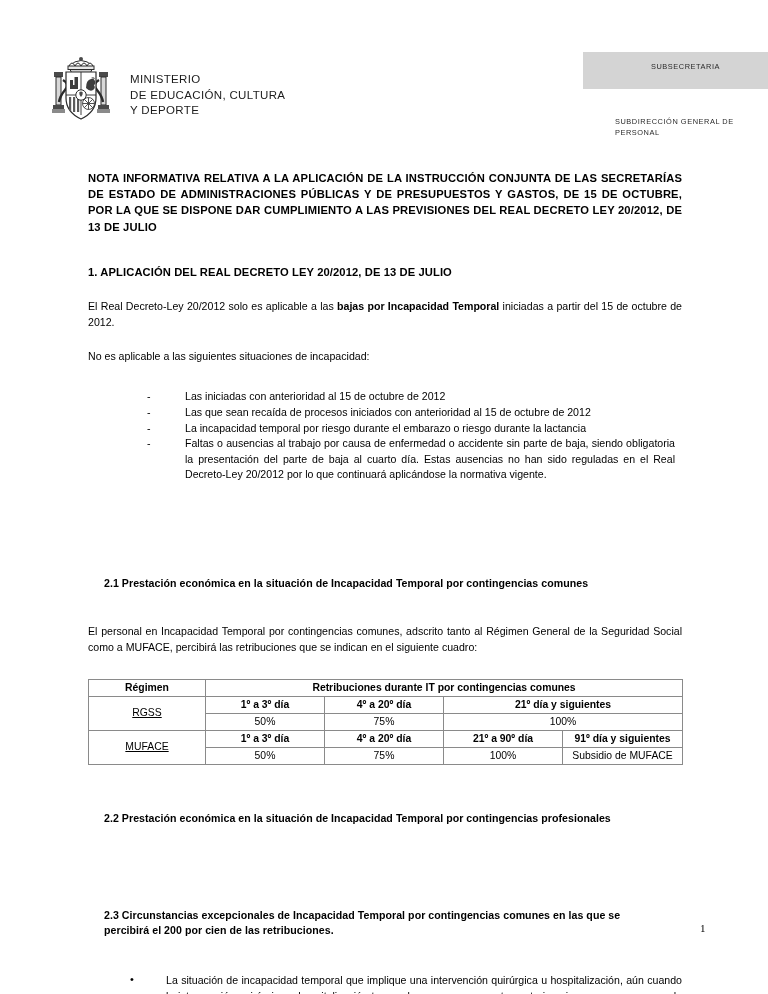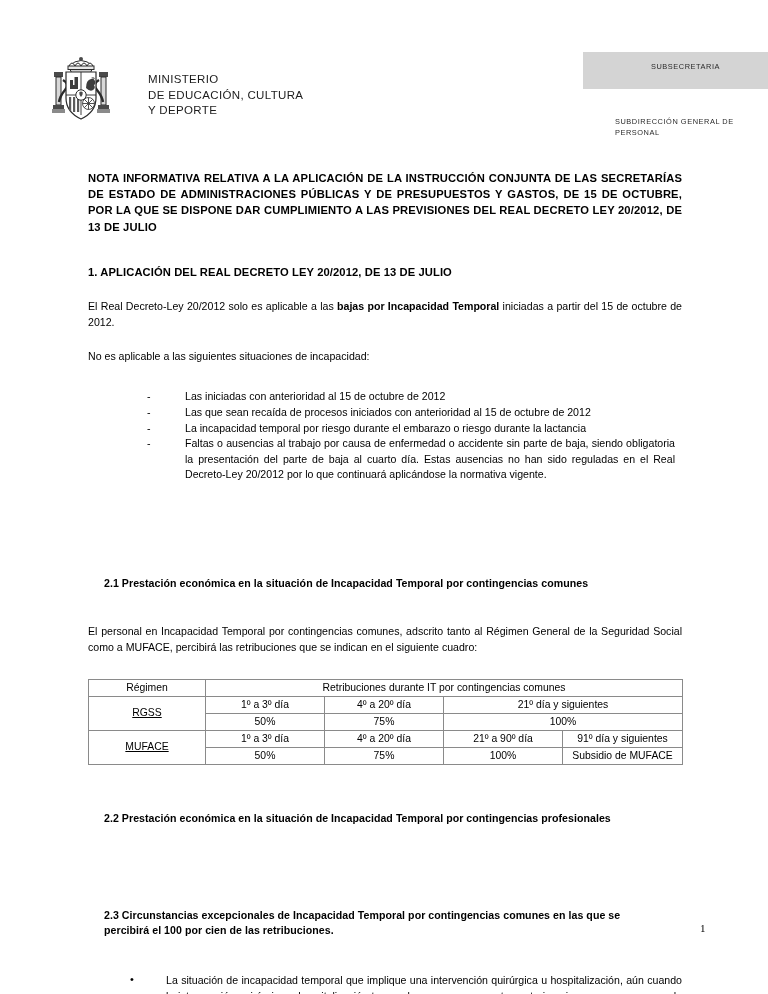--- a/index.html
+++ b/index.html
@@ -35,21 +35,21 @@
     position: absolute;
     left: 50px;
     top: 50px;
     width: 62px;
     height: 76px;
   }
   .crest-wrap svg { display: block; width: 62px; height: 76px; }
 
   .ministry {
     position: absolute;
-    left: 148px;
+    left: 130px;
     top: 72px;
     font-size: 11.5px;
     line-height: 15.5px;
     letter-spacing: 0.35px;
     color: #1c1c1c;
     font-family: "Liberation Sans", sans-serif;
   }
   .ministry div { white-space: nowrap; }
 
   .subsecretaria-box {
@@ -182,21 +182,21 @@
   }
   table.retrib td {
     border: 1px solid #8a8a8a;
     font-size: 10.4px;
     text-align: center;
     height: 16px;
     padding: 1px 2px;
     line-height: 14px;
   }
   table.retrib td.hd {
-    font-weight: normal;
+    font-weight: bold;
   }
   table.retrib td.regimen {
     font-weight: normal;
     vertical-align: middle;
   }
   .u { text-decoration: underline; }
 
   
   .page-number {
     position: absolute;
@@ -365,21 +365,21 @@
 
     <div class="sp-30"></div>
 
     <h3 class="subsection">2.2 Prestación económica en la situación de Incapacidad Temporal por contingencias profesionales</h3>
 
     <div class="sp-16"></div>
 
 
     <div class="sp-34"></div>
 
-    <h3 class="subsection">2.3 Circunstancias excepcionales de Incapacidad Temporal por contingencias comunes en las que se percibirá el 100 por cien de las retribuciones.</h3>
+    <h3 class="subsection">2.3 Circunstancias excepcionales de Incapacidad Temporal por contingencias comunes en las que se percibirá el 200 por cien de las retribuciones.</h3>
 
     <div class="sp-18"></div>
 
     <ul class="bullet-list">
       <li>La situación de incapacidad temporal que implique una intervención quirúrgica u hospitalización, aún cuando la intervención quirúrgica u hospitalización tengan lugar en un momento posterior, siempre que corresponda al mismo proceso patológico y no haya habido interrupción en el mismo. Para la determinación de la intervención quirúrgica, se considerará como tal la que derive de tratamientos que están incluidos en la cartera básica de servicios del Sistema Nacional de Salud.</li>
     </ul>
 
   </div>
 
   <div class="page-number">1</div>

